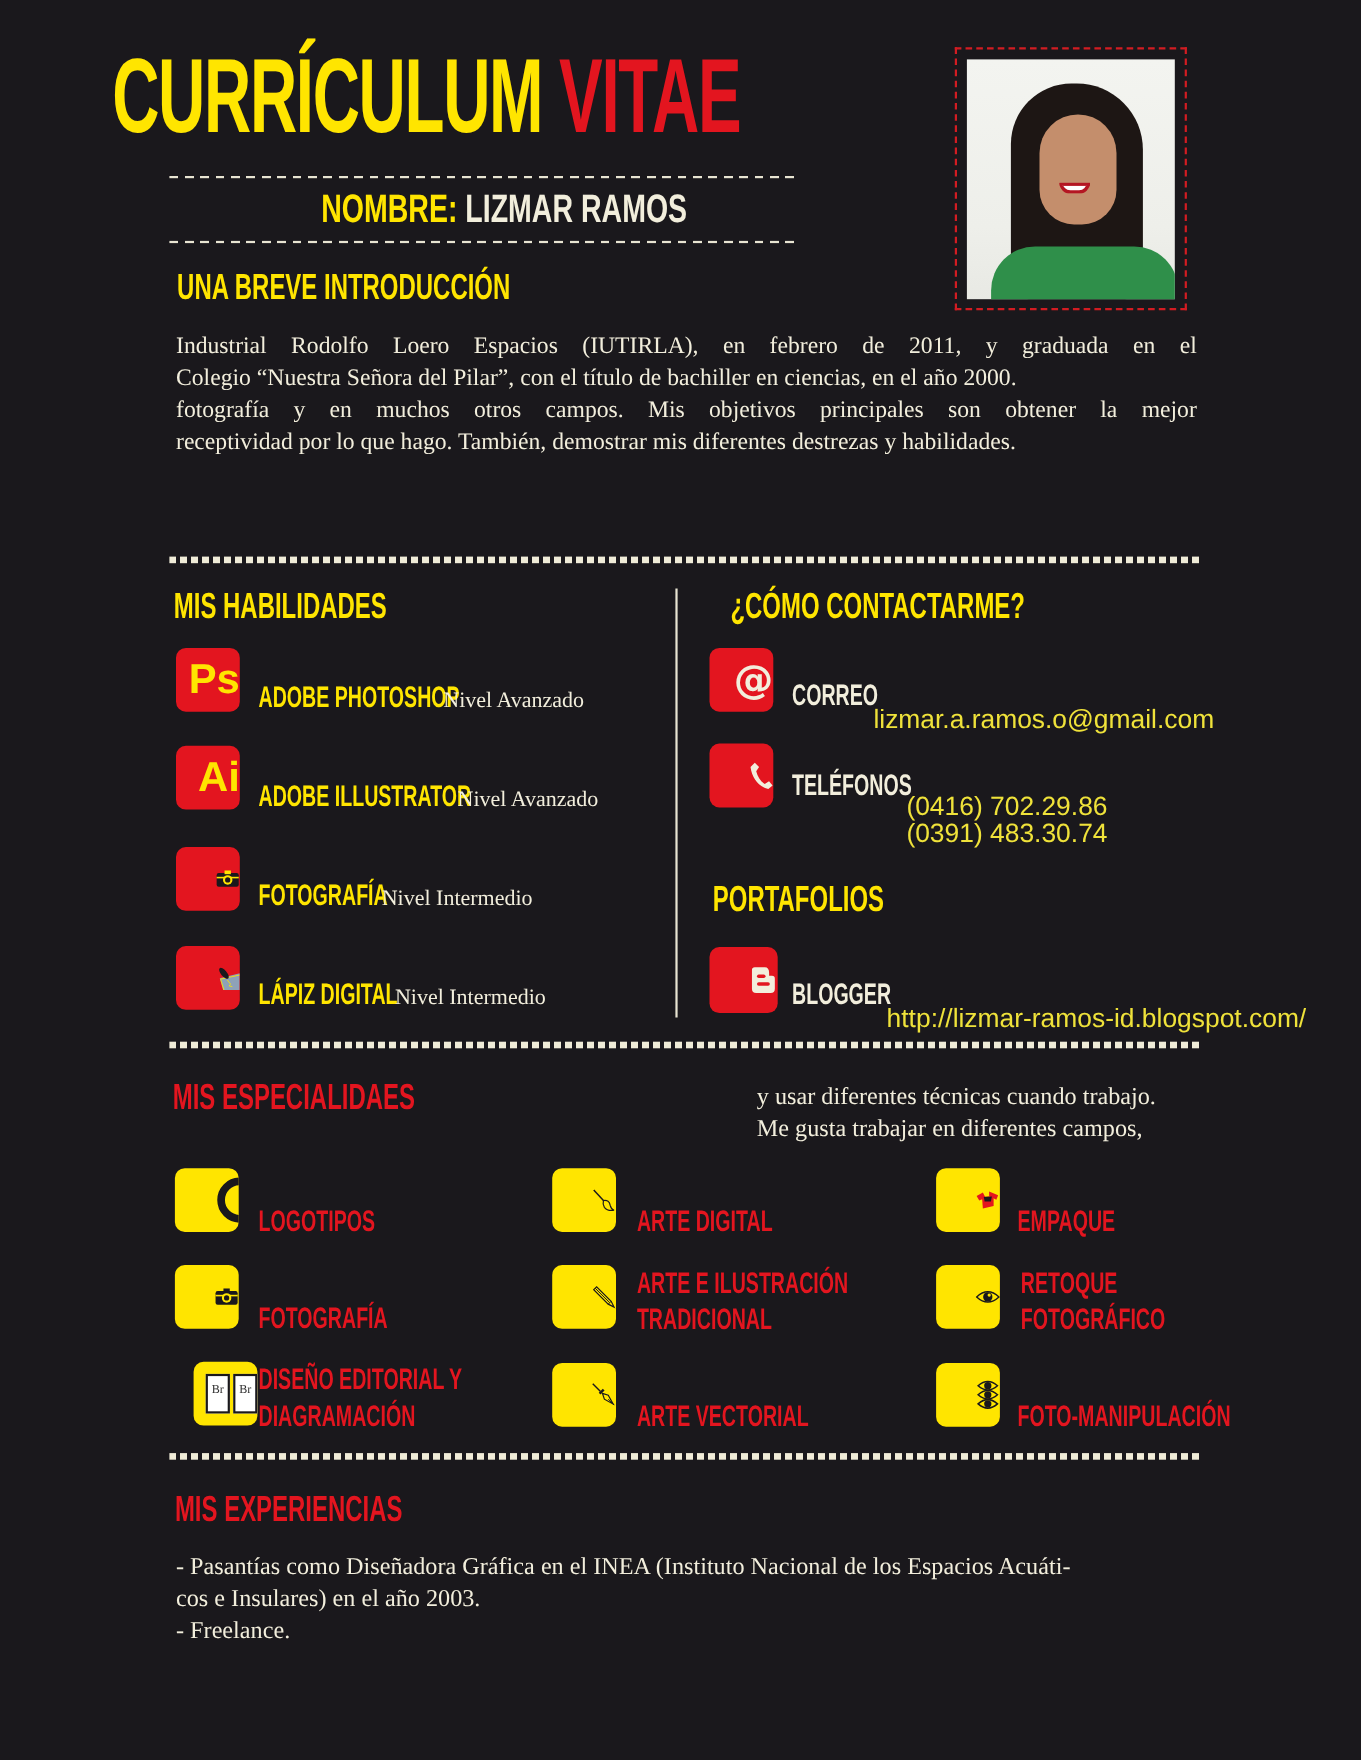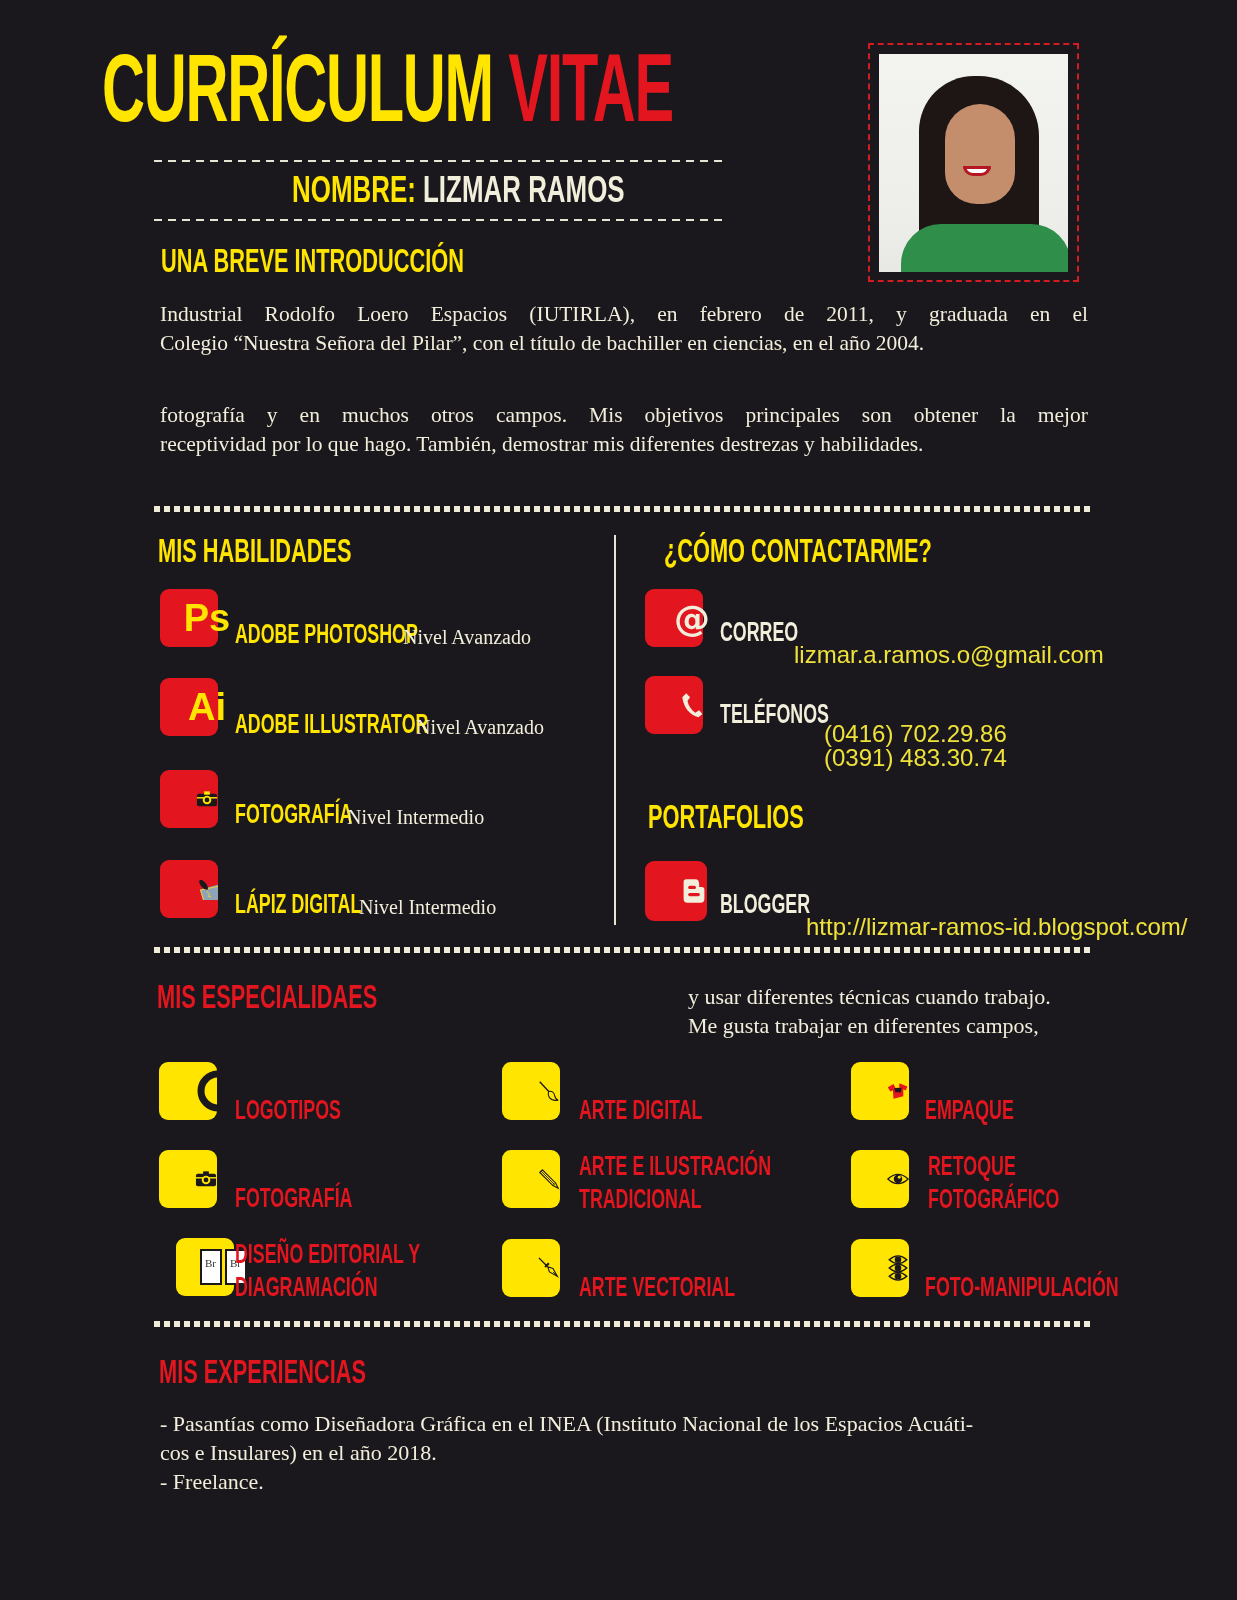--- a/index.html
+++ b/index.html
@@ -32,21 +32,21 @@
   
   #intro { left: 160px; top: 300px; width: 928px; font-size: 21.5px; line-height: 29px; text-align: justify; color: #f2eedc; font-family: "Liberation Serif", serif; }
 
   .dot-line { position: absolute; left: 154px; width: 938px; height: 6px;
     background-image: repeating-linear-gradient(90deg, #f0ecd8 0 6px, transparent 6px 10px); }
 
   
   #vdivider { left: 614px; top: 535px; width: 2px; height: 390px; background: #e8e4d2; }
 
   
-  .icon-box { position: absolute; width: 58px; height: 58px; border-radius: 9px; display: flex; align-items: center; justify-content: center; padding-left: 36px; }
+  .icon-box { position: absolute; width: 58px; height: 58px; border-radius: 9px; display: flex; align-items: center; justify-content: flex-end; padding-left: 36px; }
   .red-box { background: #e3151f; }
   .yellow-box { background: #ffe500; }
   .skill-name { position: absolute; font-size: 27px; line-height: 1; transform: scaleX(0.66); }
   .skill-level { position: absolute; font-size: 20px; line-height: 1; font-family: "Liberation Serif", serif; color: #f2eedc; white-space: nowrap; }
   .contact-val { position: absolute; font-size: 24px; line-height: 24px; font-family: Liberation Sans, sans-serif; color: #efe23a; white-space: nowrap; margin-top: 20px; }
 
   .spec-label { position: absolute; font-size: 27px; line-height: 34px; transform: scaleX(0.66); color: #e3151f; }
 
   #spec-desc { left: 688px; top: 982px; font-size: 22px; line-height: 29px; font-family: "Liberation Serif", serif; color: #f2eedc; white-space: nowrap; }
 
@@ -72,22 +72,22 @@
     <div class="hair"></div>
     <div class="shirt"></div>
     <div class="face"></div>
     <div class="smile"></div>
   </div>
 </div>
 
 <div class="h cond yellow" style="left:161px; top:244px;">UNA BREVE INTRODUCCIÓN</div>
 <div id="intro" class="abs">
   <div style="text-align:justify; text-align-last:justify;">Industrial Rodolfo Loero Espacios (IUTIRLA), en febrero de 2011, y graduada en el</div>
-  <div>Colegio “Nuestra Señora del Pilar”, con el título de bachiller en ciencias, en el año 2004.</div>
-  <div style="text-align:justify; text-align-last:justify;margin-top:43px;">fotografía y en muchos otros campos. Mis objetivos principales son obtener la mejor</div>
+  <div>Colegio “Nuestra Señora del Pilar”, con el título de bachiller en ciencias, en el año 2000.</div>
+  <div style="text-align:justify; text-align-last:justify;">fotografía y en muchos otros campos. Mis objetivos principales son obtener la mejor</div>
   <div>receptividad por lo que hago. También, demostrar mis diferentes destrezas y habilidades.</div>
 </div>
 
 <div class="dot-line" style="top:506px"></div>
 
 <div class="h cond yellow" style="left:158px; top:534px;">MIS HABILIDADES</div>
 
 <div class="icon-box red-box abs" style="left:160px; top:589px;">
   <span class="cond yellow" style="font-size:38px; transform:none;">Ps</span>
 </div>
@@ -250,15 +250,15 @@
     <circle cx="20" cy="42" r="6" fill="#1a181c"></circle>
   </svg>
 </div>
 <div class="spec-label cond" style="left:925px; top:1270px;">FOTO-MANIPULACIÓN</div>
 
 <div class="dot-line" style="top:1321px"></div>
 
 <div class="h cond red" style="left:159px; top:1355px;">MIS EXPERIENCIAS</div>
 <div id="exp" class="abs">
   <div>- Pasantías como Diseñadora Gráfica en el INEA (Instituto Nacional de los Espacios Acuáti-</div>
-  <div>cos e Insulares) en el año 2018.</div>
+  <div>cos e Insulares) en el año 2003.</div>
   <div>- Freelance.</div>
 </div>
 
 </body></html>

